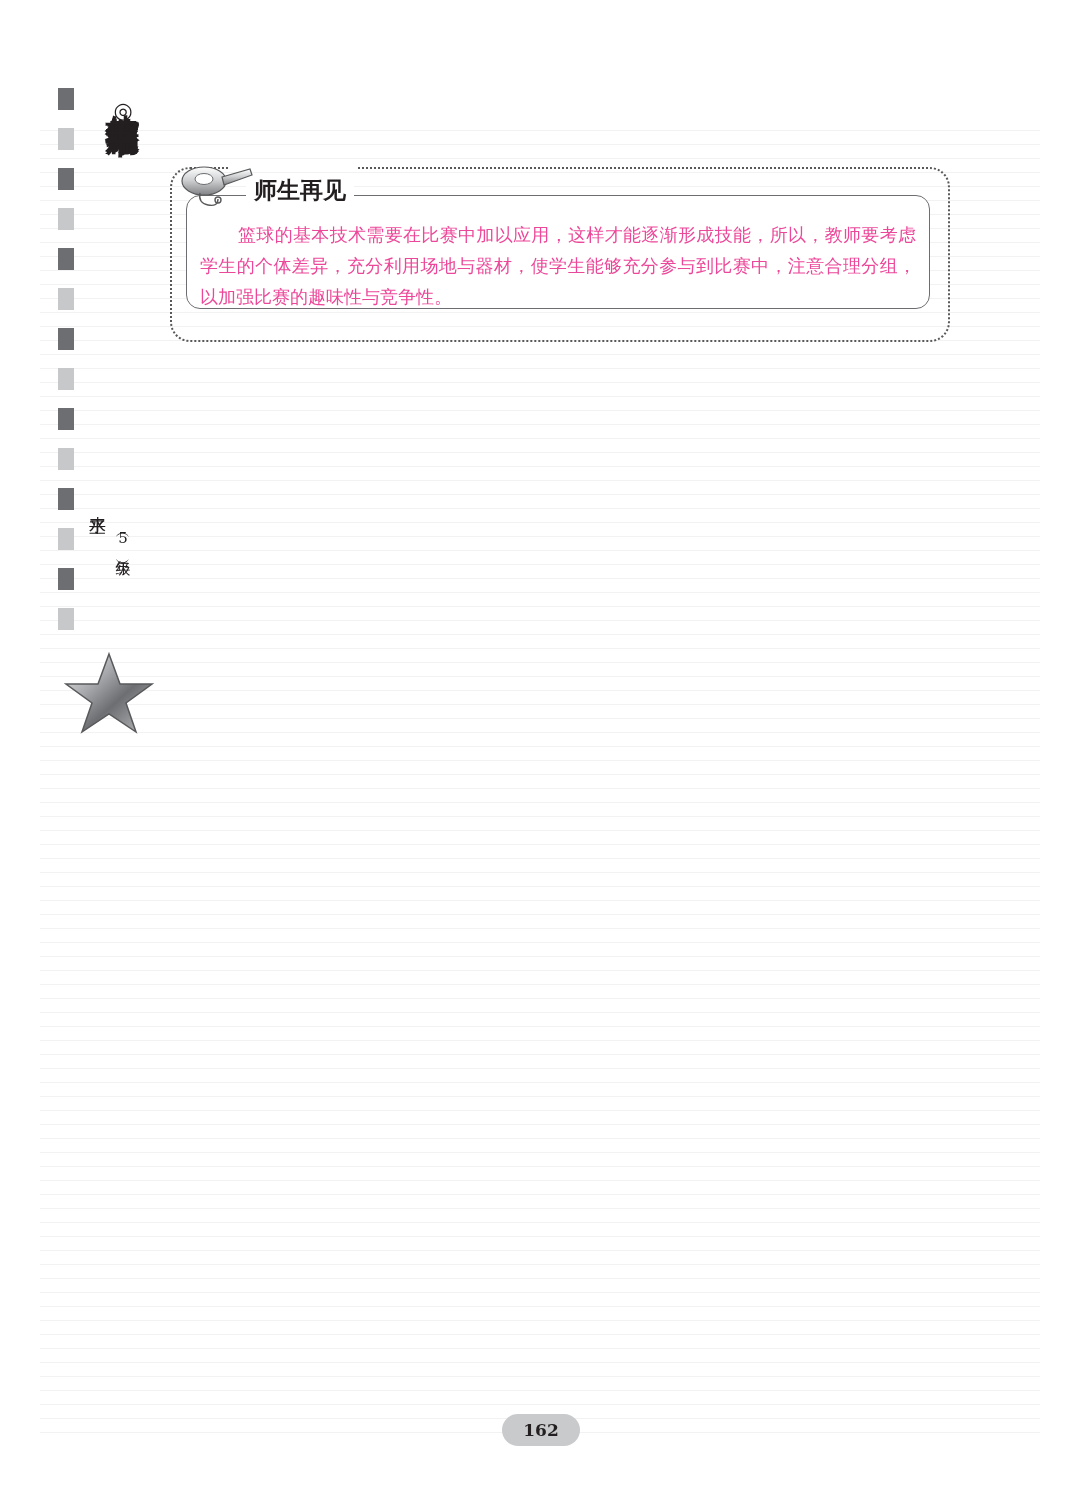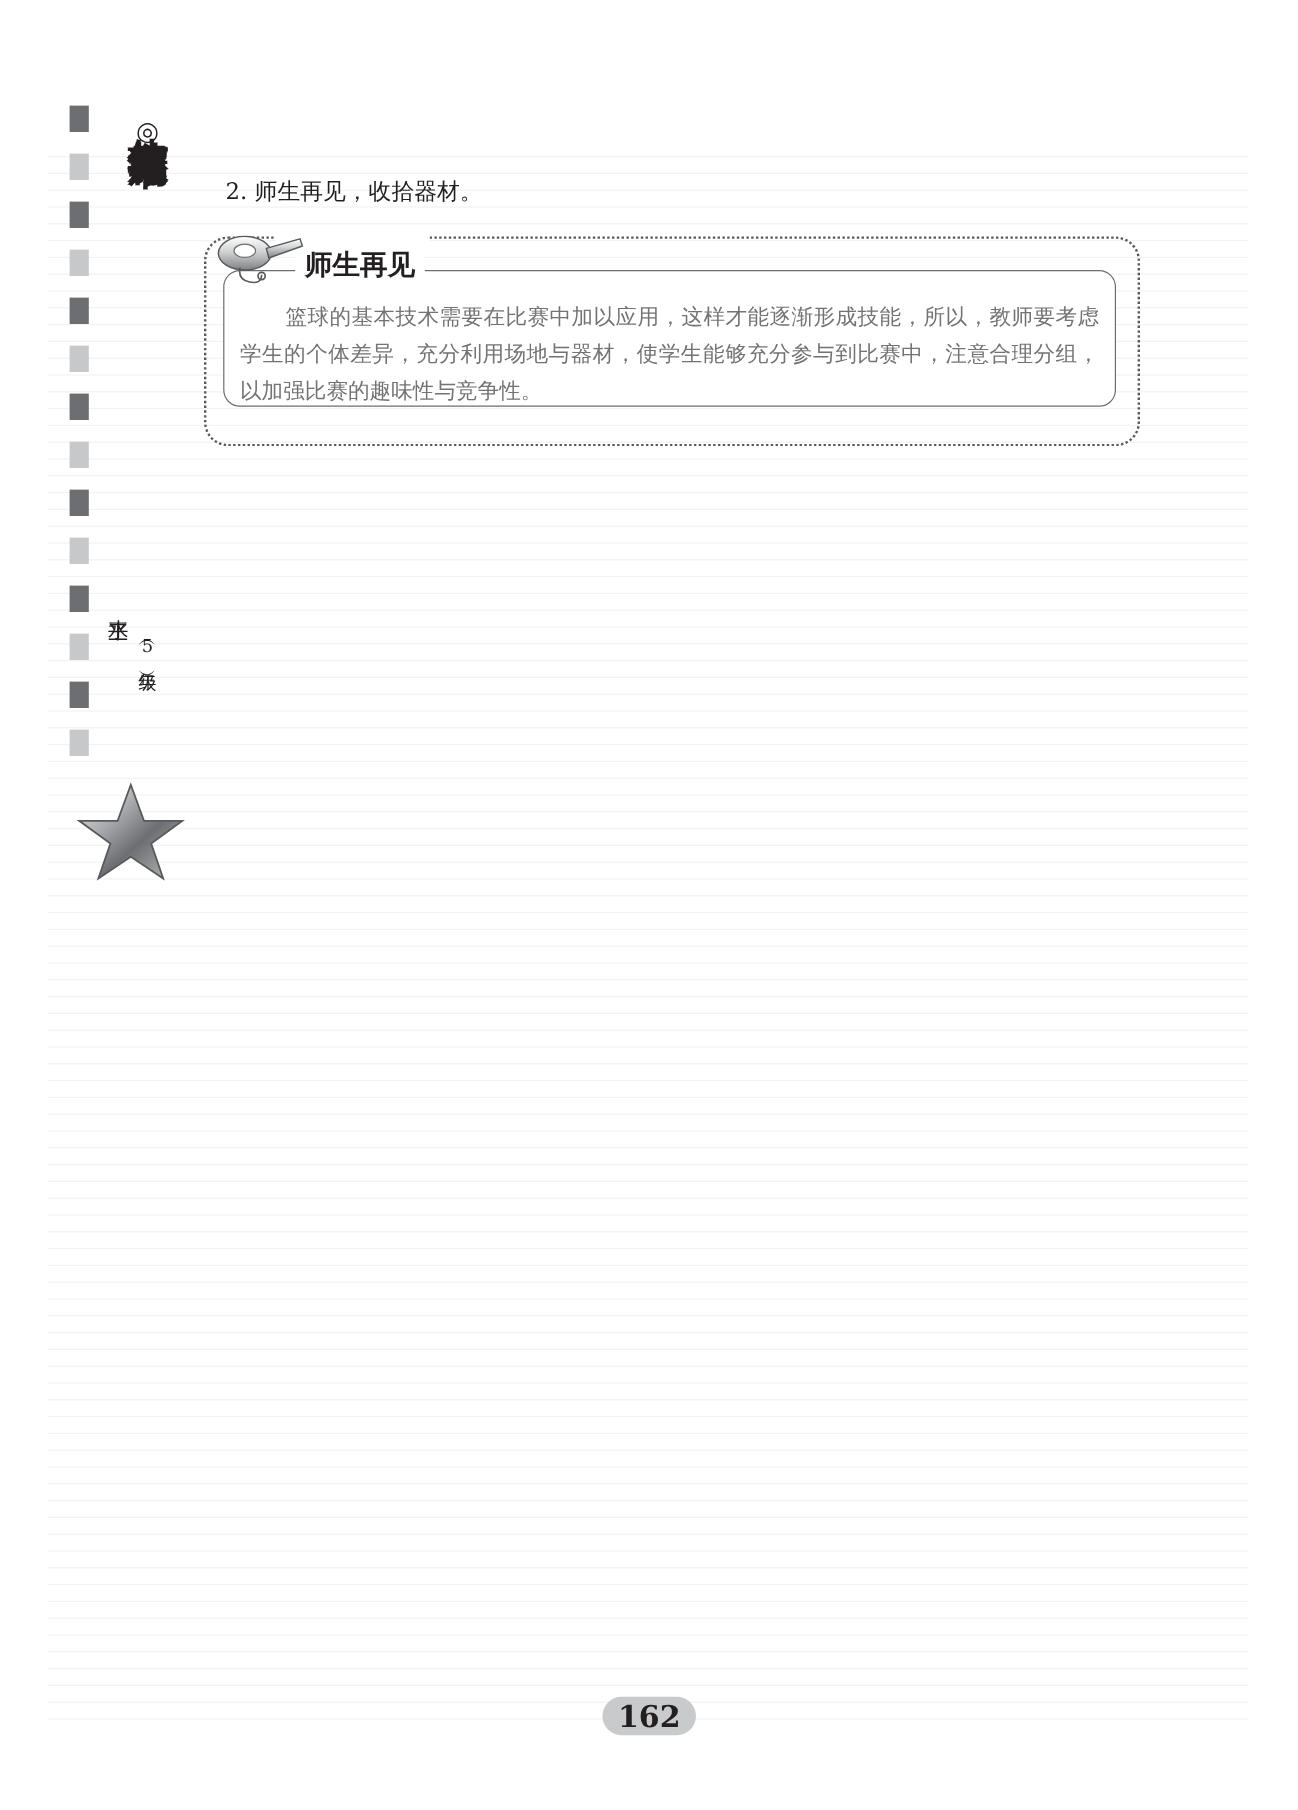--- a/index.html
+++ b/index.html
@@ -161,21 +161,21 @@
     z-index: 4;
   }
   .tip-body {
     position: absolute;
     left: 30px;
     top: 52px;
     width: 716px;
     font-family: "DejaVu Sans", sans-serif;
     font-size: 18px;
     line-height: 31px;
-    color: #737373;
+    color: #ec4899;
     text-indent: 38px;
     text-align: justify;
   }
 
   
   .rules {
     position: absolute;
     left: 0;
     top: 0;
     width: 1082px;
@@ -196,21 +196,21 @@
     left: 50%;
     transform: translateX(-50%);
     bottom: 62px;
     width: 78px;
     height: 32px;
     border-radius: 16px;
     background: #c9cacc;
     color: #231f20;
     font-family: "DejaVu Serif", serif;
     font-weight: bold;
-    font-size: 25px;
+    font-size: 17px;
     display: flex;
     align-items: center;
     justify-content: center;
   }
 </style>
 </head>
 <body>
 
 <div class="rules" id="rules">
     <div class="rule" style="top: 130px;"></div>
@@ -344,21 +344,20 @@
           <stop offset="100%" stop-color="#bcbec0"></stop>
         </linearGradient>
       </defs>
       <polygon points="45,6 56,36 88,36 62,55 72,84 45,66 18,84 28,55 2,36 34,36" fill="url(#starGrad)" stroke="#58595b" stroke-width="1.5"></polygon>
     </svg>
   </div>
 </div>
 
 <div class="content">
 
-  <div class="numbered-line">2. 师生再见，收拾器材。</div>
 
   <div class="tip-box">
     <div class="dotted-frame"></div>
     <div class="dotted-mask"></div>
     <div class="inner-box"></div>
 
     <div class="whistle">
       <svg width="80" height="58" viewBox="0 0 80 58">
         <defs>
           <linearGradient id="wg" x1="0" y1="0" x2="0" y2="1">

